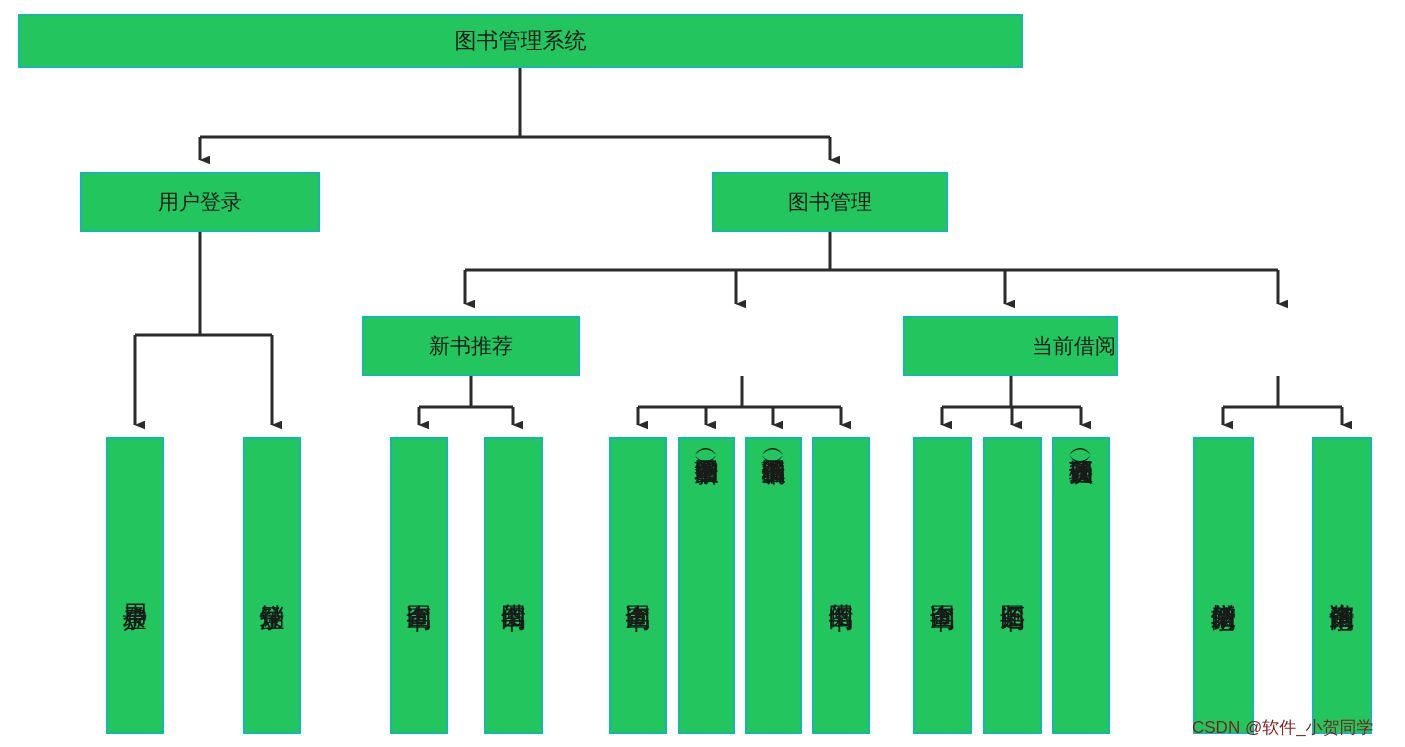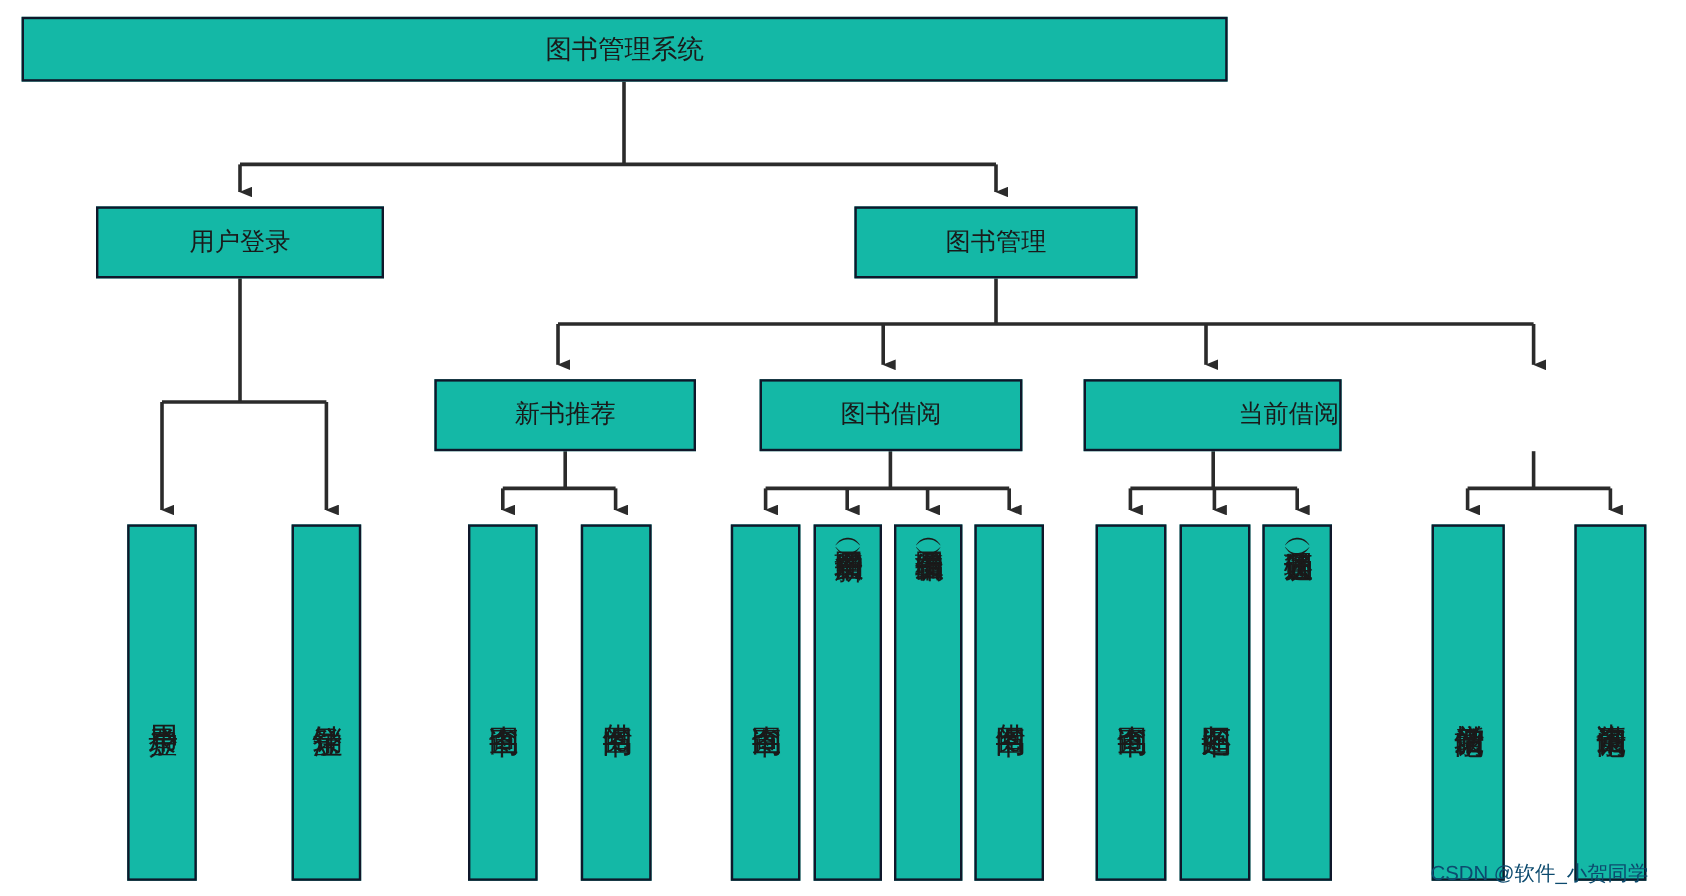--- a/index.html
+++ b/index.html
@@ -21,22 +21,22 @@
   #diagram-svg {
     position: absolute;
     left: 0;
     top: 0;
     width: 1405px;
     height: 747px;
   }
   .node-box {
     position: absolute;
     box-sizing: border-box;
-    background: #14b8a6;
-    border: 2px solid #0f172a;
+    background: #22c55e;
+    border: 2px solid #14b8a6;
     display: flex;
     align-items: center;
     justify-content: center;
     overflow: hidden;
   }
   .node-label {
     color: #1a1a1a;
     font-family: "Liberation Sans", "DejaVu Sans", sans-serif;
     line-height: 1.18;
     text-align: center;
@@ -65,21 +65,21 @@
   .node-box.vert.tight .node-label {
     font-size: 24px;
     letter-spacing: 0px;
   }
   .node-box.vert.top-align {
     align-items: flex-start;
     padding-top: 2px;
   }
   .watermark {
     position: absolute;
-    color: #0c4a6e;
+    color: #7f1d1d;
     font-size: 17px;
     font-family: "Liberation Sans", "DejaVu Sans", sans-serif;
     white-space: nowrap;
     user-select: none;
   }
 </style>
 </head>
 <body>
 
 <div id="diagram-root">
@@ -142,23 +142,20 @@
   <div class="node-box horiz" style="left:80px; top:172px; width:240px; height:60px;">
     <span class="node-label">用户登录</span>
   </div>
   <div class="node-box horiz" style="left:362px; top:316px; width:218px; height:60px;">
     <span class="node-label">新书推荐</span>
   </div>
 
   <div class="node-box horiz" style="left:712px; top:172px; width:236px; height:60px;">
     <span class="node-label">图书管理</span>
   </div>
-  <div class="node-box horiz" style="left:633px; top:316px; width:219px; height:60px;">
-    <span class="node-label">图书借阅</span>
-  </div>
   <div class="node-box horiz" style="left:903px; top:316px; width:215px; height:60px;justify-content:flex-end;">
     <span class="node-label">当前借阅</span>
   </div>
 
   <div class="node-box vert" style="left:106px; top:437px; width:58px; height:297px;">
     <span class="node-label">用户登录</span>
   </div>
   <div class="node-box vert" style="left:243px; top:437px; width:58px; height:297px;">
     <span class="node-label">注销登录</span>
   </div>

